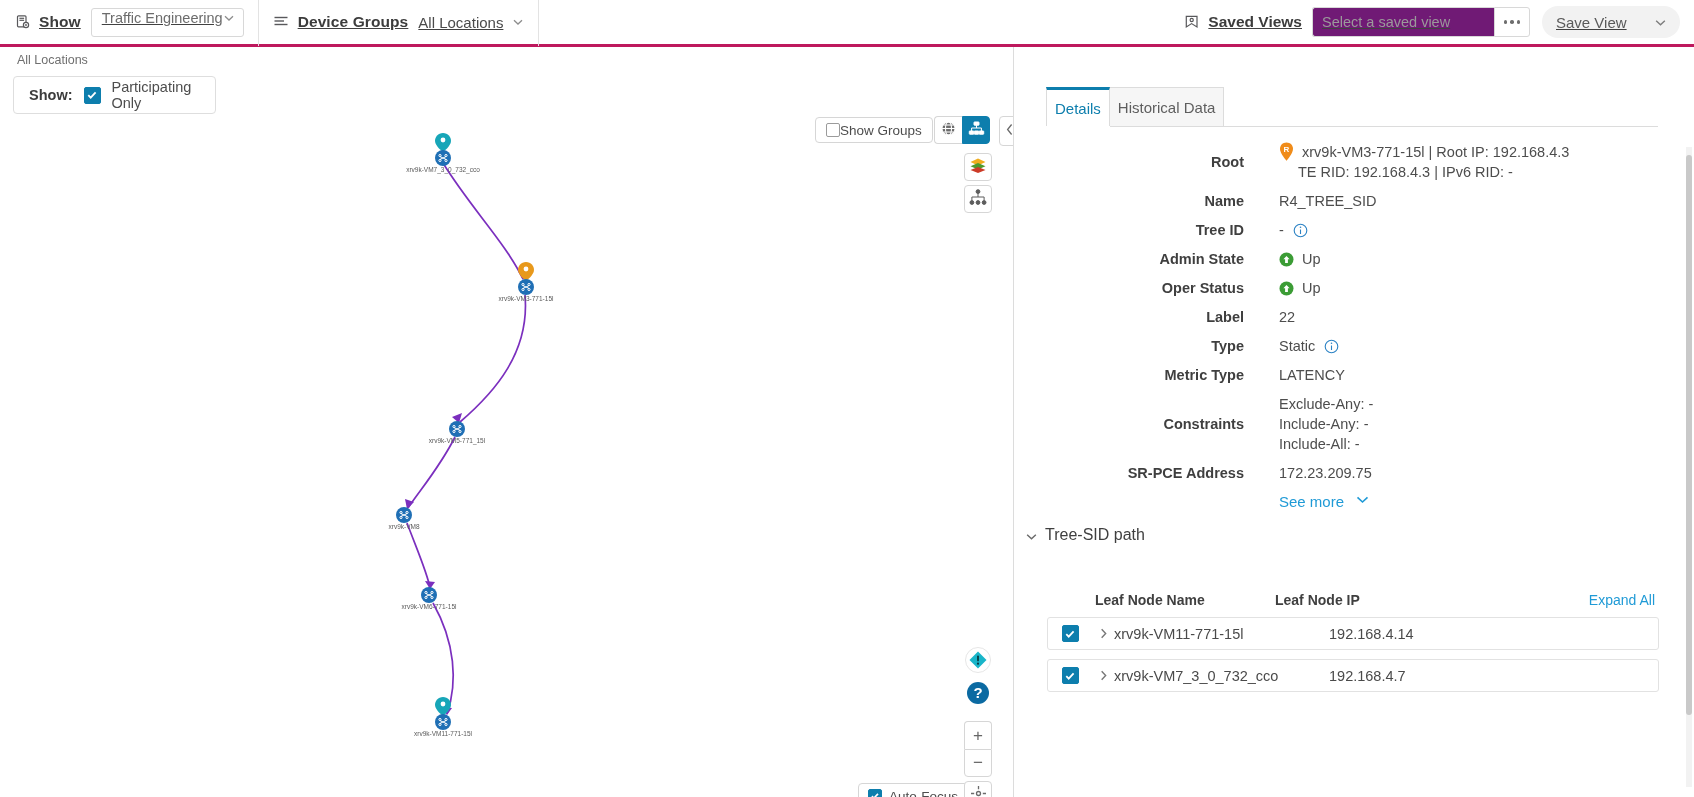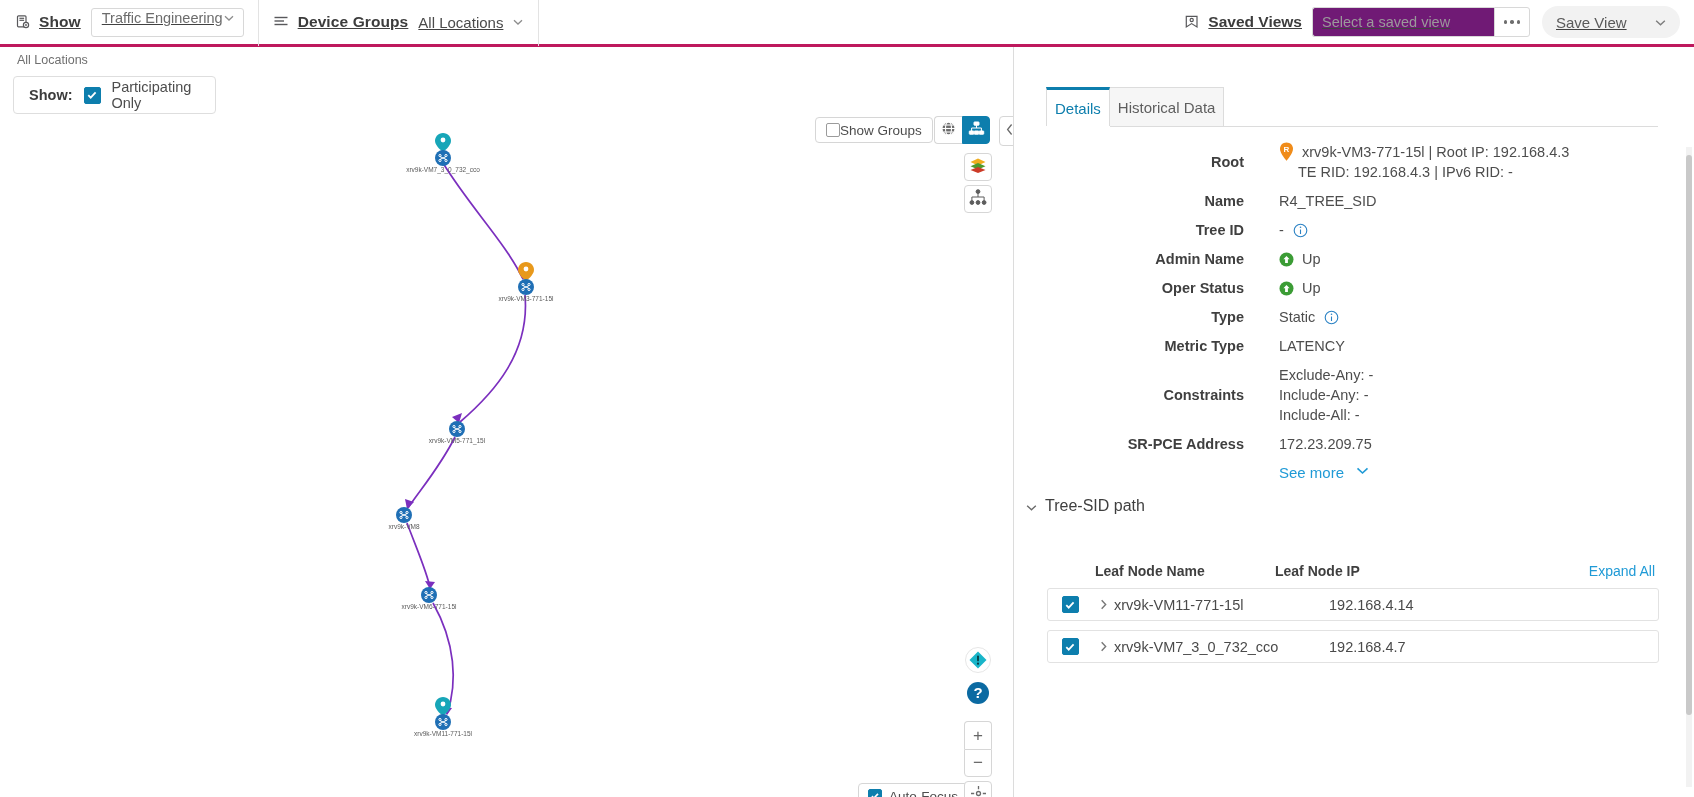--- a/index.html
+++ b/index.html
@@ -530,21 +530,21 @@
               <circle cx="7.5" cy="7.5" r="6.3"></circle>
               <line x1="7.5" y1="6.5" x2="7.5" y2="11"></line>
               <circle cx="7.5" cy="4.2" r="0.8" fill="#2b82c4" stroke="none"></circle>
             </svg>
           </span>
         </div>
       </div>
 
 
       <div class="row">
-        <div class="rk">Admin Name</div>
+        <div class="rk">Admin State</div>
         <div class="rv">
           <span class="ico-up">
             <svg width="15" height="15" viewBox="0 0 15 15">
               <circle cx="7.5" cy="7.5" r="7" fill="#3b9c35"></circle>
               <path d="M7.5 3.9 L10.6 7.3 H8.9 V11 H6.1 V7.3 H4.4 Z" fill="#fff"></path>
             </svg>
           </span>
           <span>Up</span>
         </div>
       </div>
@@ -555,20 +555,24 @@
           <span class="ico-up">
             <svg width="15" height="15" viewBox="0 0 15 15">
               <circle cx="7.5" cy="7.5" r="7" fill="#3b9c35"></circle>
               <path d="M7.5 3.9 L10.6 7.3 H8.9 V11 H6.1 V7.3 H4.4 Z" fill="#fff"></path>
             </svg>
           </span>
           <span>Up</span>
         </div>
       </div>
 
+      <div class="row">
+        <div class="rk">Label</div>
+        <div class="rv">22</div>
+      </div>
 
       <div class="row">
         <div class="rk">Type</div>
         <div class="rv">
           <span>Static</span>
           <span class="ico-i">
             <svg width="15" height="15" viewBox="0 0 15 15" fill="none" stroke="#2b82c4" stroke-width="1.1">
               <circle cx="7.5" cy="7.5" r="6.3"></circle>
               <line x1="7.5" y1="6.5" x2="7.5" y2="11"></line>
               <circle cx="7.5" cy="4.2" r="0.8" fill="#2b82c4" stroke="none"></circle>

